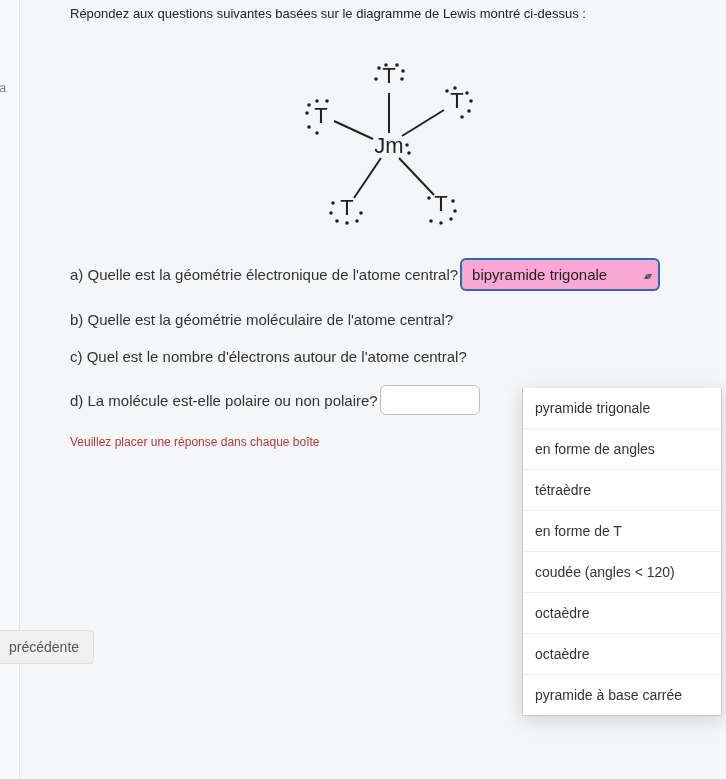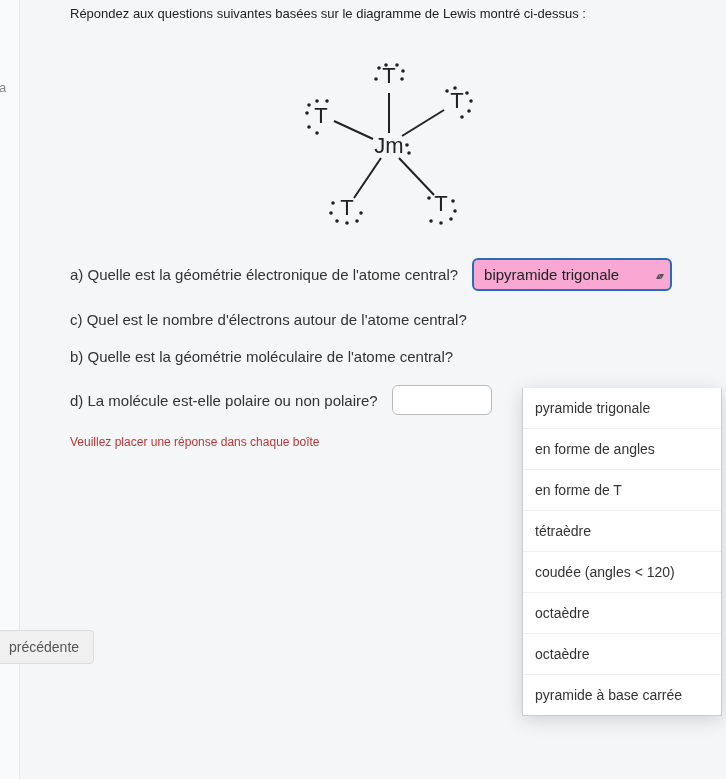--- a/index.html
+++ b/index.html
@@ -43,21 +43,21 @@
     }
     .questions {
       margin-top: 18px;
       font-size: 15px;
       color: #333;
     }
     .qrow {
       display: flex;
       align-items: center;
       margin-bottom: 20px;
-      gap: 14px;
+      gap: 2px;
     }
     .qtext { flex: 0 1 auto; }
     .select-box {
       border: 2px solid #2b6cb0;
       border-radius: 6px;
       background: #f9a8d4;
       padding: 6px 28px 6px 10px;
       font-size: 15px;
       color: #222;
       position: relative;
@@ -195,40 +195,40 @@
 
     <div class="qrow">
       <span class="qtext">a) Quelle est la géométrie électronique de l'atome central?</span>
       <div class="select-box">
         <span>bipyramide trigonale</span>
         <span class="select-caret">▴▾</span>
       </div>
     </div>
 
     <div class="qrow">
+      <span class="qtext">b) Quelle est la géométrie moléculaire de l'atome central?</span>
+    </div>
+
+    <div class="qrow">
       <span class="qtext">c) Quel est le nombre d'électrons autour de l'atome central?</span>
-    </div>
-
-    <div class="qrow">
-      <span class="qtext">b) Quelle est la géométrie moléculaire de l'atome central?</span>
     </div>
 
     <div class="qrow">
       <span class="qtext">d) La molécule est-elle polaire ou non polaire?</span>
       <div class="input-box short"></div>
     </div>
 
     <div class="warning">Veuillez placer une réponse dans chaque boîte</div>
   </div>
 </div>
 
 <button class="prev-btn">précédente</button>
 
 <div class="dropdown" id="dropdown">
     <div class="opt">pyramide trigonale</div>
     <div class="opt">en forme de angles</div>
+    <div class="opt">tétraèdre</div>
     <div class="opt">en forme de T</div>
-    <div class="opt">tétraèdre</div>
     <div class="opt">coudée (angles &lt; 120)</div>
     <div class="opt">octaèdre</div>
     <div class="opt">octaèdre</div>
     <div class="opt">pyramide à base carrée</div>
   </div>
 
 </body></html>

